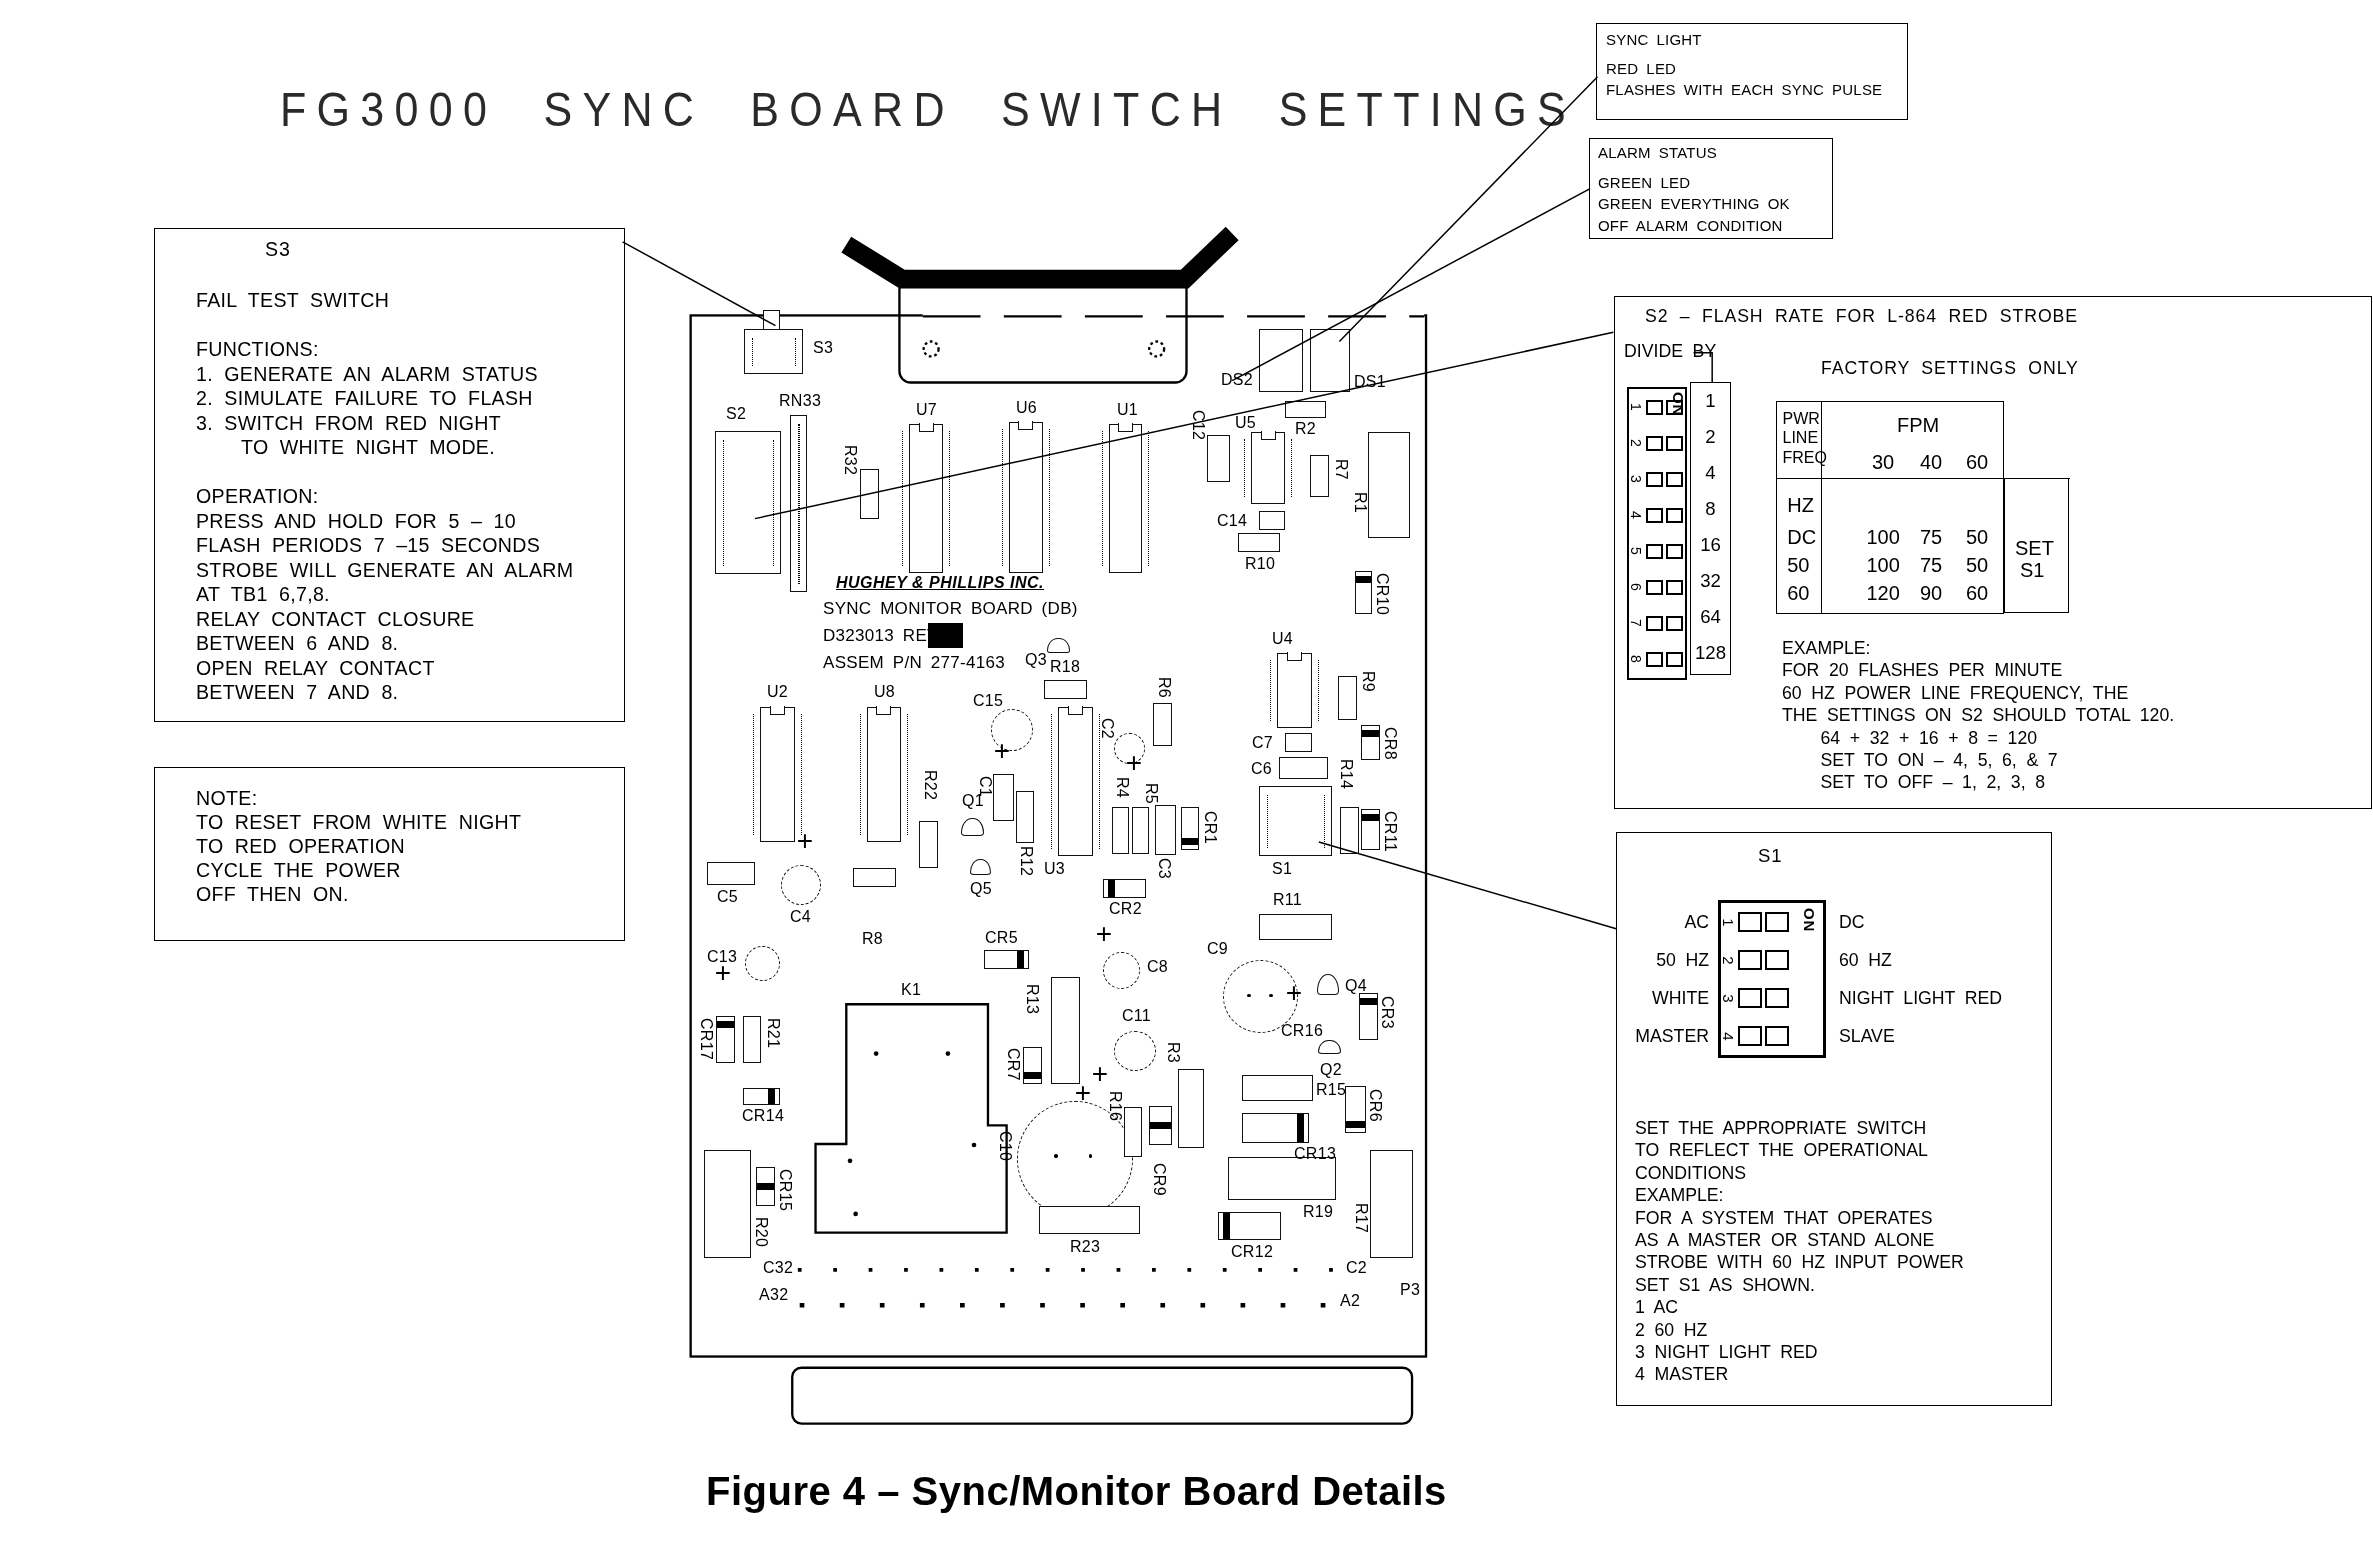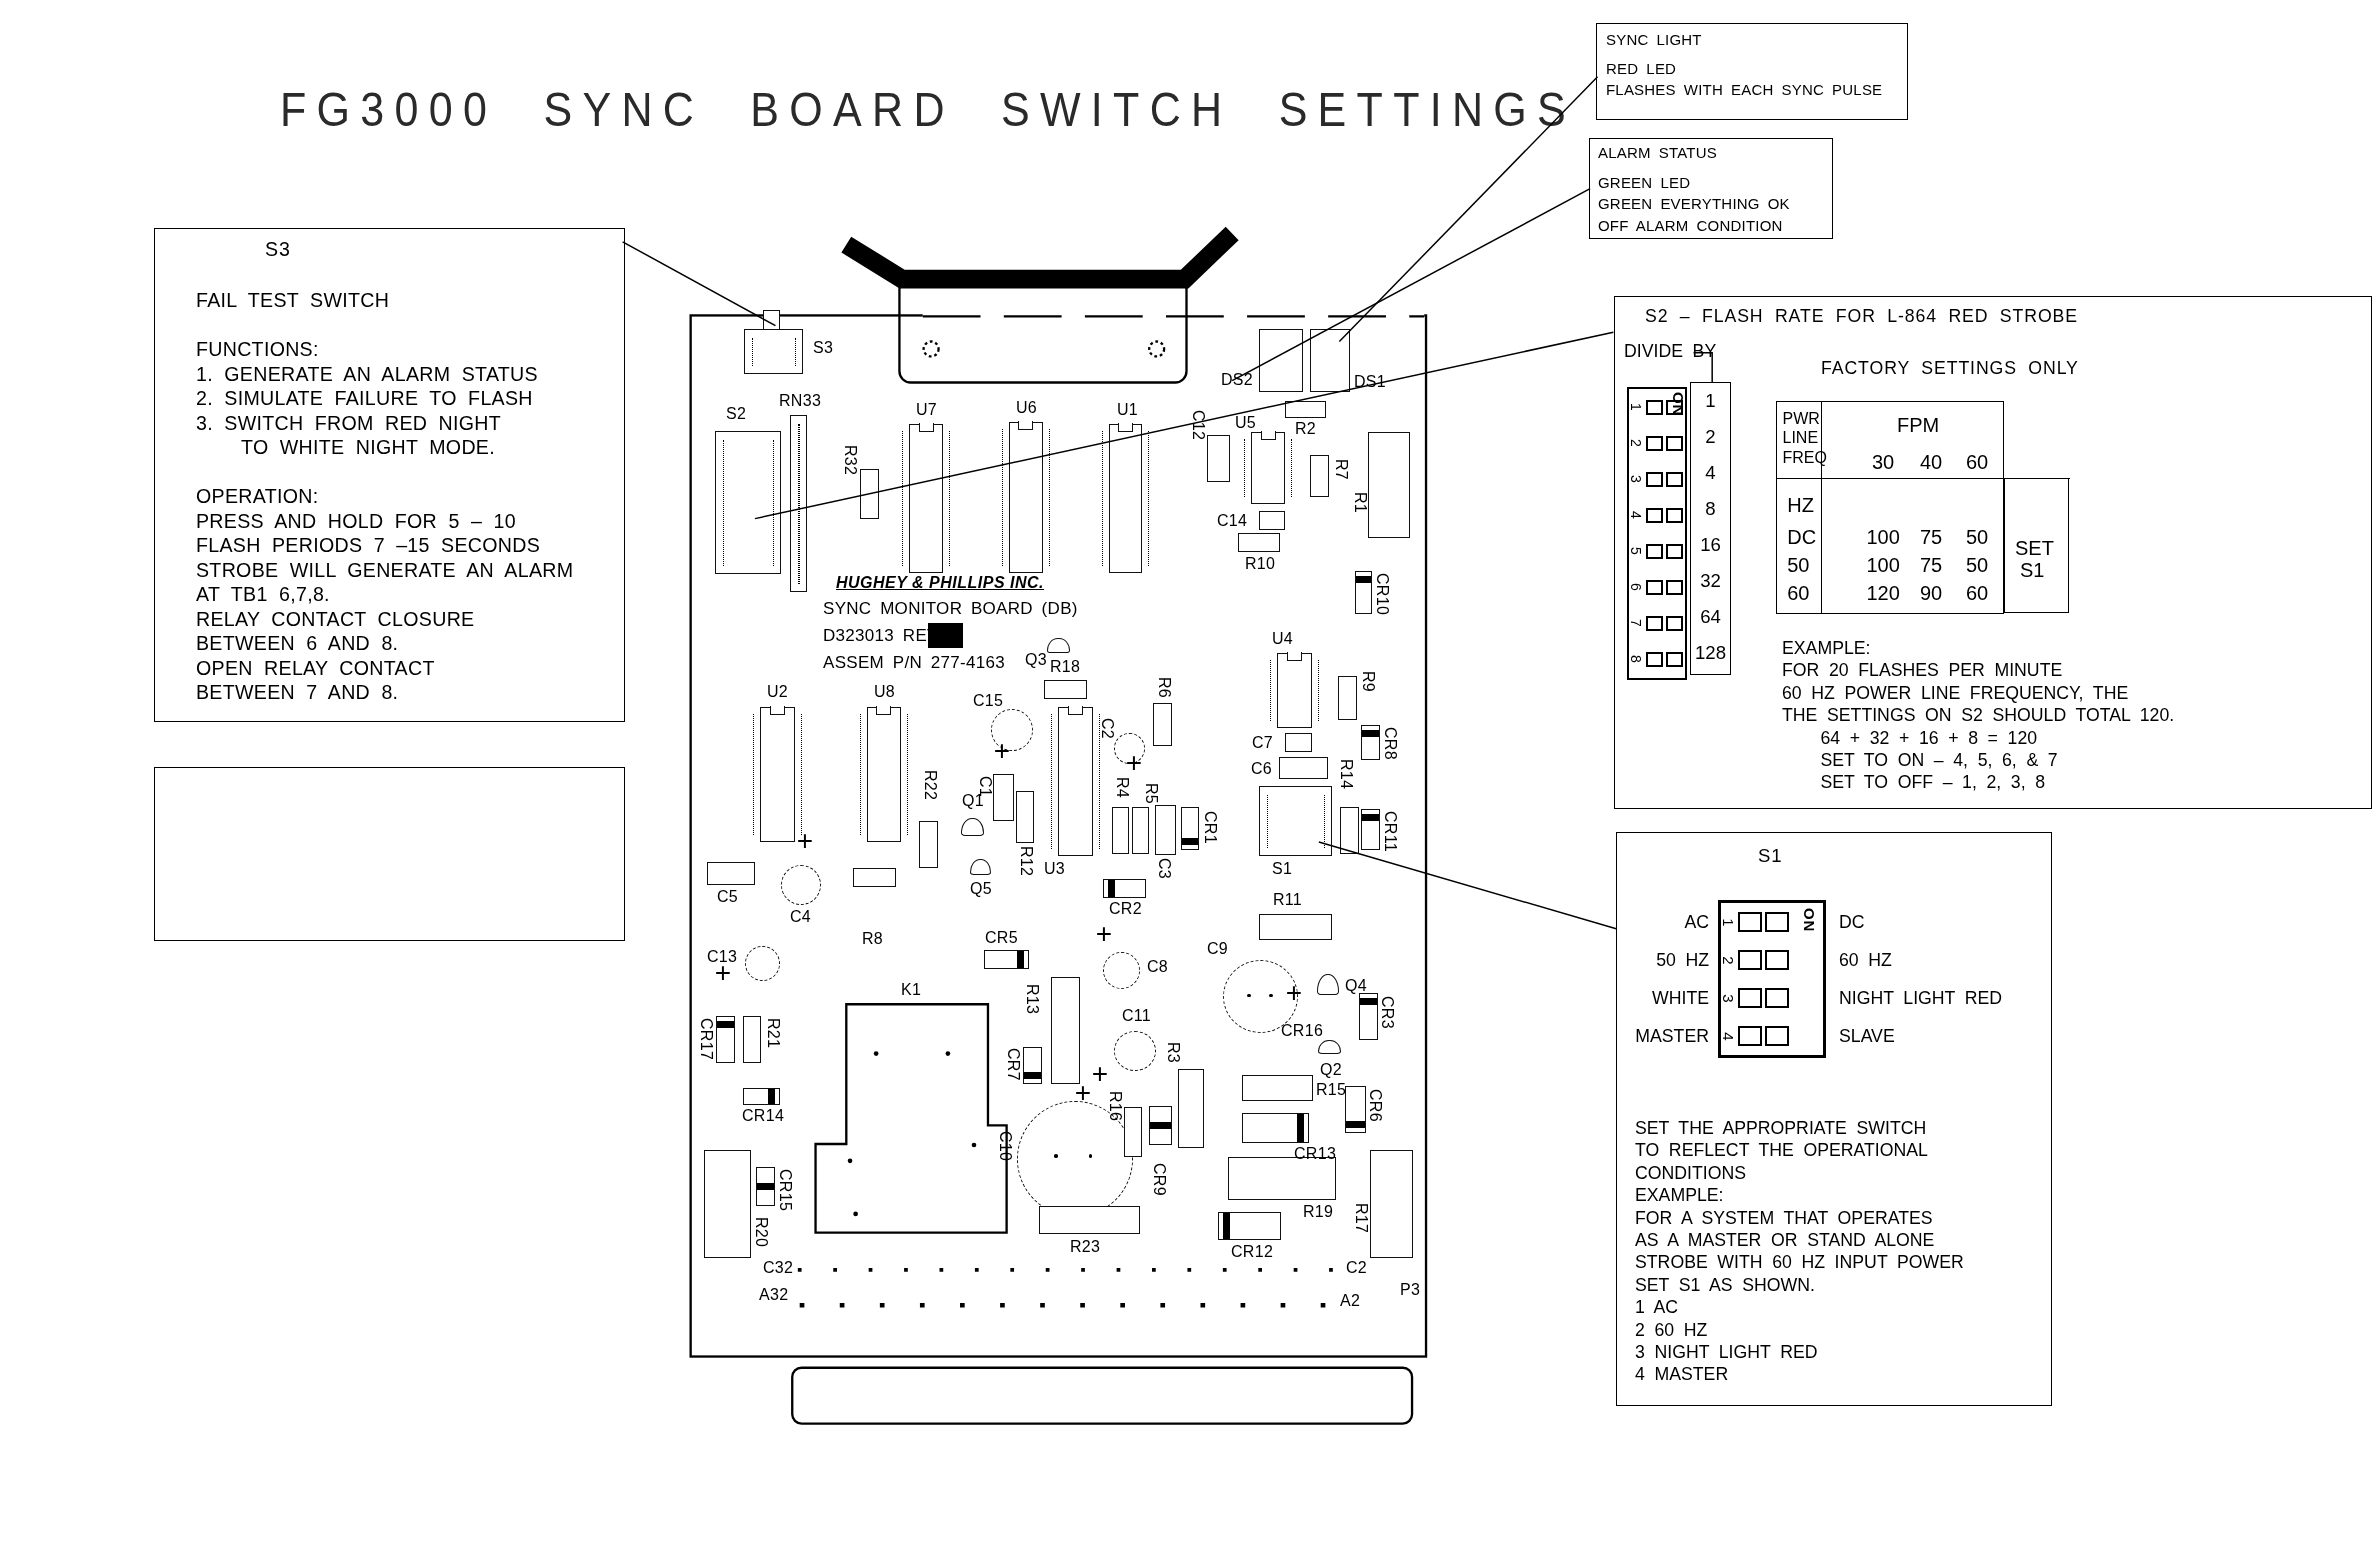--- a/index.html
+++ b/index.html
@@ -64,34 +64,36 @@
     <g fill="#000">
       <circle cx="940" cy="1130" r="2.5"></circle>
         <circle cx="1017" cy="1130" r="2.5"></circle>
       <circle cx="1045" cy="1228" r="2.5"></circle>
         <circle cx="912" cy="1245" r="2.5"></circle>
         <circle cx="918" cy="1302" r="2.5"></circle>
     </g>
   </svg>
 
   <div id="title" class="abs" style="left:280px;top:82px;">FG3000 SYNC BOARD SWITCH SETTINGS</div>
+  <div class="abs caption" style="left:706px;top:1469px;">Figure 4 – Sync/Monitor Board Details</div>
 
   <div class="panel" style="left:1596px;top:23px;width:310px;height:95px;"></div>
   <div class="abs smalltitle" style="left:1606px;top:31px;">SYNC LIGHT</div>
   <div class="abs small" id="sync-lines" style="left:1606px;top:58px;"><div>RED LED</div><div>FLASHES WITH EACH SYNC PULSE</div></div>
 
   <div class="panel" style="left:1589px;top:138px;width:242px;height:99px;"></div>
   <div class="abs smalltitle" style="left:1598px;top:144px;">ALARM STATUS</div>
   <div class="abs small" id="alarm-lines" style="left:1598px;top:172px;"><div>GREEN LED</div><div>GREEN EVERYTHING OK</div><div>OFF ALARM CONDITION</div></div>
 
   <div class="panel" style="left:154px;top:228px;width:469px;height:492px;"></div>
   <div class="abs ptitle" style="left:265px;top:238px;font-size:19.6px;">S3</div>
   <div class="abs ctext" id="s3-lines" style="left:196px;top:288px;"><div>FAIL TEST SWITCH</div><div>&nbsp;</div><div>FUNCTIONS:</div><div>1. GENERATE AN ALARM STATUS</div><div>2. SIMULATE FAILURE TO FLASH</div><div>3. SWITCH FROM RED NIGHT</div><div>    TO WHITE NIGHT MODE.</div><div>&nbsp;</div><div>OPERATION:</div><div>PRESS AND HOLD FOR 5 – 10</div><div>FLASH PERIODS 7 –15 SECONDS</div><div>STROBE WILL GENERATE AN ALARM</div><div>AT TB1 6,7,8.</div><div>RELAY CONTACT CLOSURE</div><div>BETWEEN 6 AND 8.</div><div>OPEN RELAY CONTACT</div><div>BETWEEN 7 AND 8.</div></div>
 
   <div class="panel" style="left:154px;top:767px;width:469px;height:172px;"></div>
+  <div class="abs ntext" id="note-lines" style="left:196px;top:786px;"><div>NOTE:</div><div>TO RESET FROM WHITE NIGHT</div><div>TO RED OPERATION</div><div>CYCLE THE POWER</div><div>OFF THEN ON.</div></div>
 
   <div id="comps">
       <div class="comp rect" style="left: 763px; top: 310px; width: 17px; height: 19.6px;"></div>
       <div class="comp sq" style="left: 744px; top: 329px; width: 59px; height: 45px;">
         <div class="pindots" style="left: 6.5px;"></div>
         <div class="pindots" style="right: 6.5px;"></div>
       </div>
       <span class="clabel" style="left: 813px; top: 339px;">S3</span>
       <div class="comp sq" style="left: 715px; top: 431px; width: 66px; height: 143px;">
         <div class="pindots" style="left: 6.5px;"></div>

